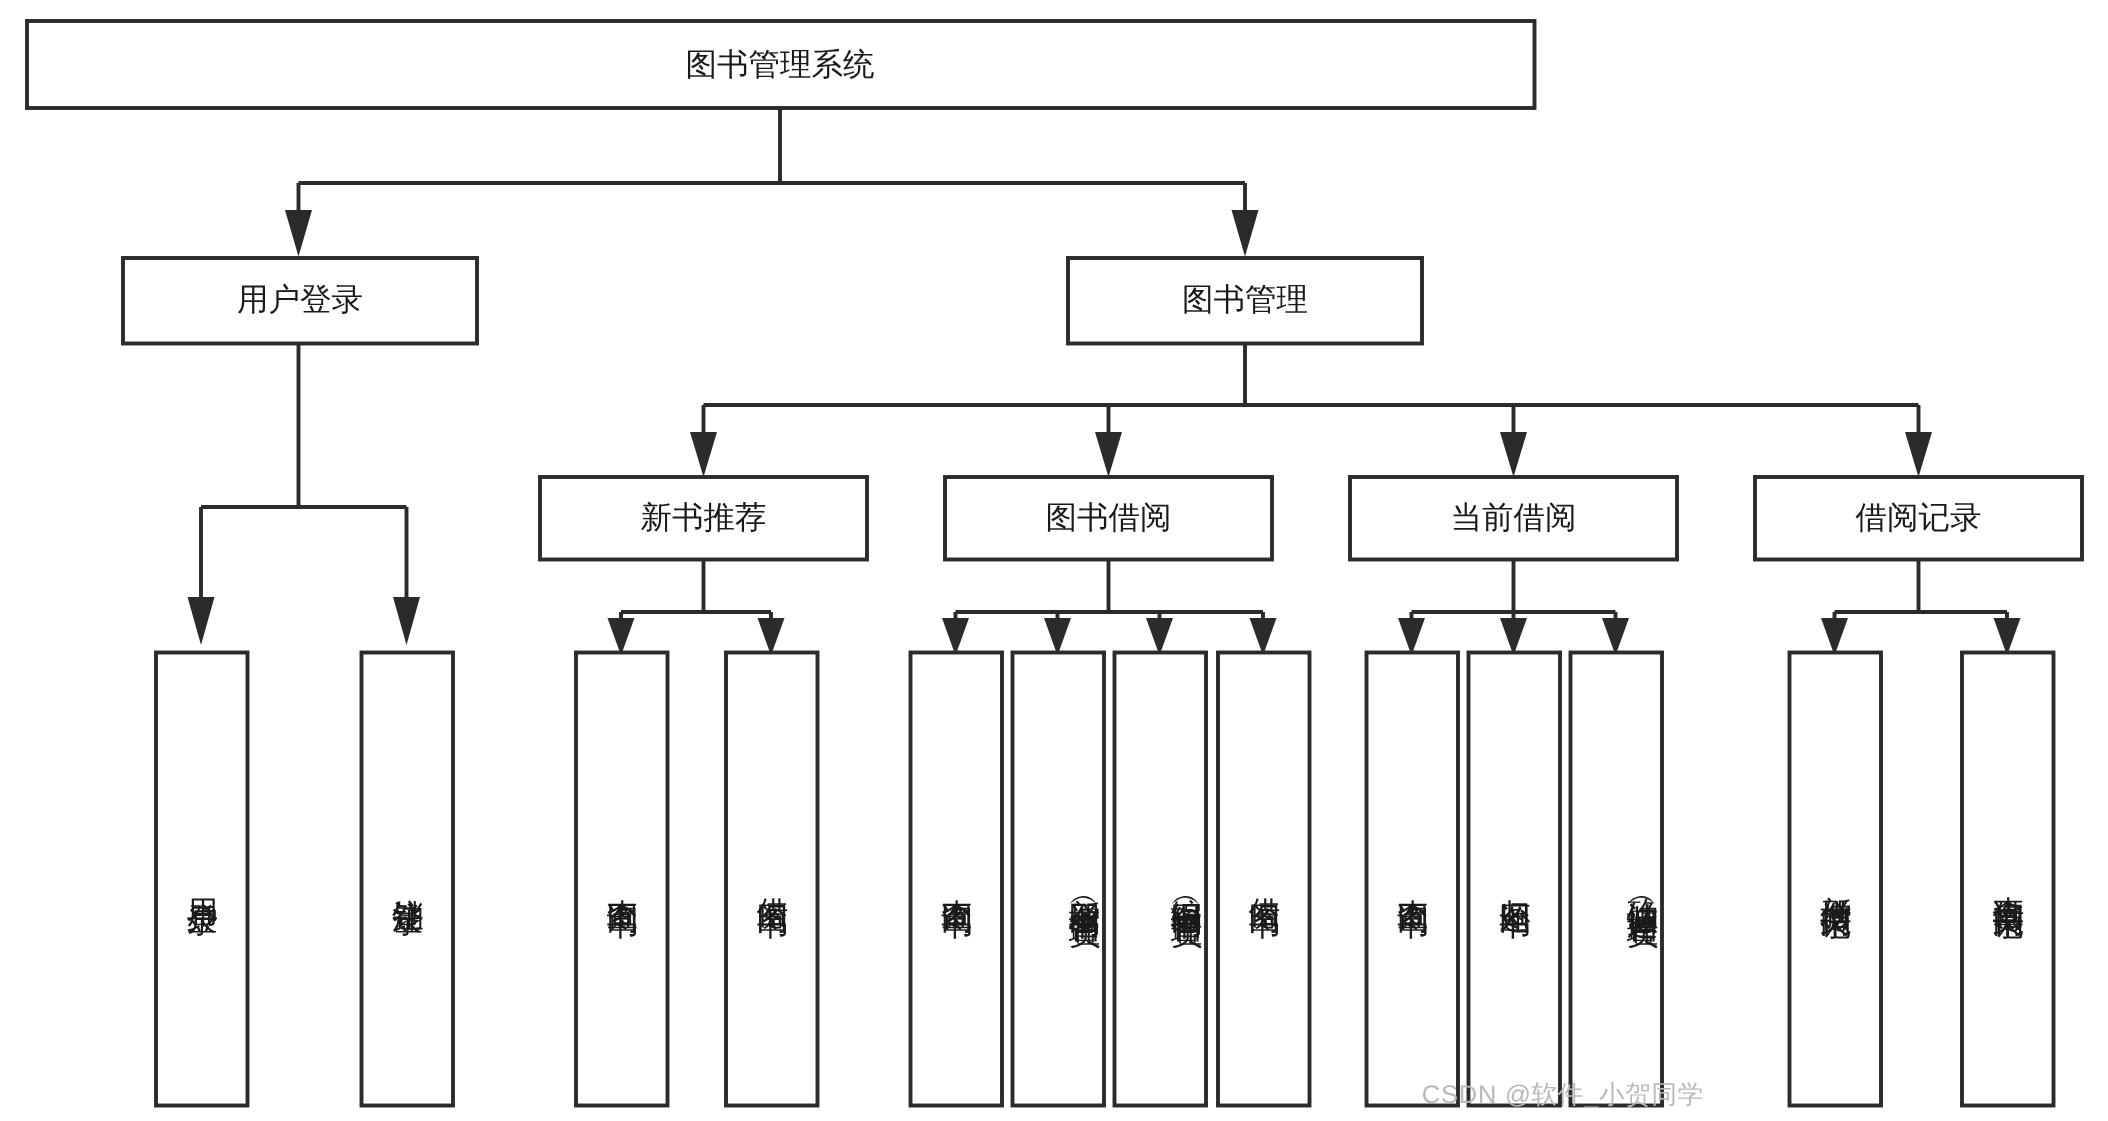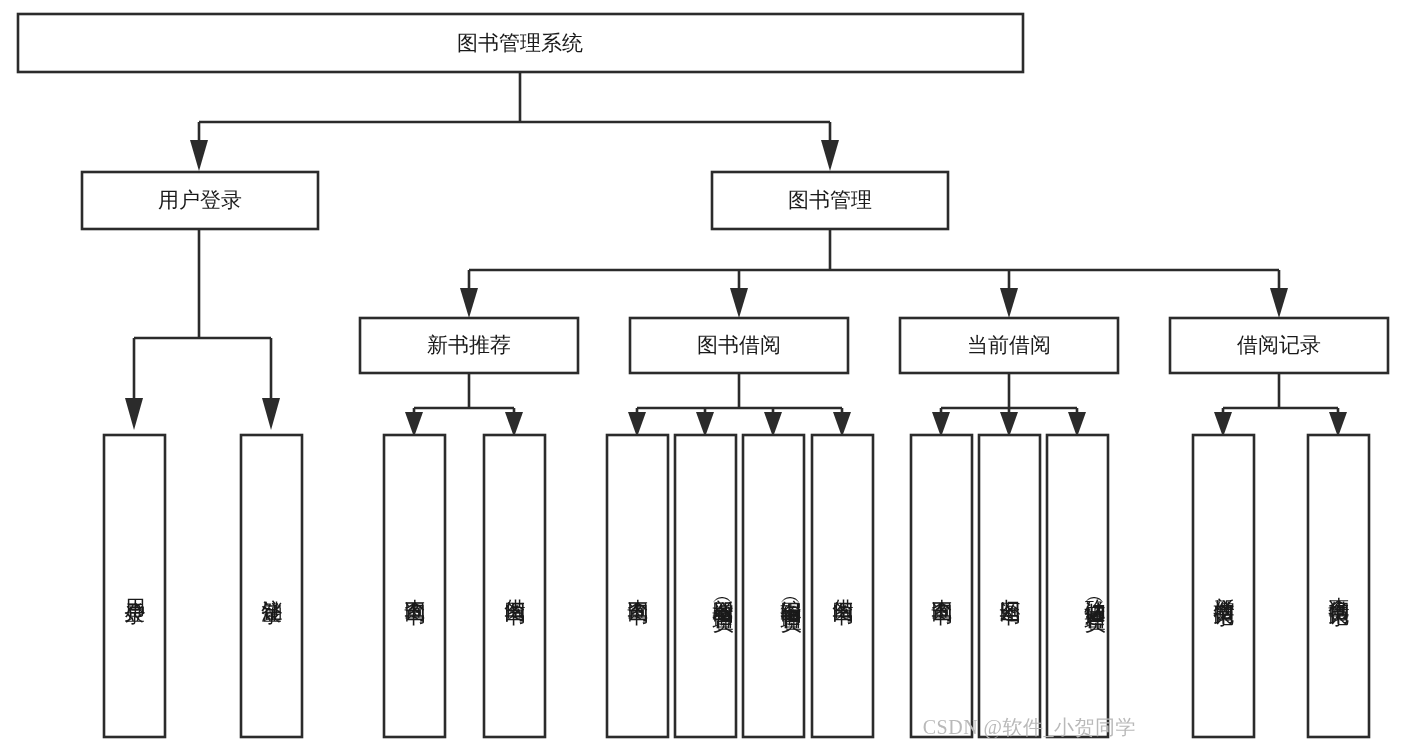--- a/index.html
+++ b/index.html
@@ -62,22 +62,22 @@
     line-height: 1.28;
     color: #1a1a1a;
     letter-spacing: 2px;
     white-space: nowrap;
     pointer-events: none;
   }
   .watermark {
     position: absolute;
     right: 8px;
     bottom: 6px;
-    font-family: Liberation Serif, serif;
-    font-size: 20px;
+    font-family: Liberation Sans, sans-serif;
+    font-size: 17px;
     color: #b9b9b9;
     letter-spacing: 0.5px;
     white-space: nowrap;
   }
 </style>
 </head>
 <body>
 
 <div id="diagram-root">
 

